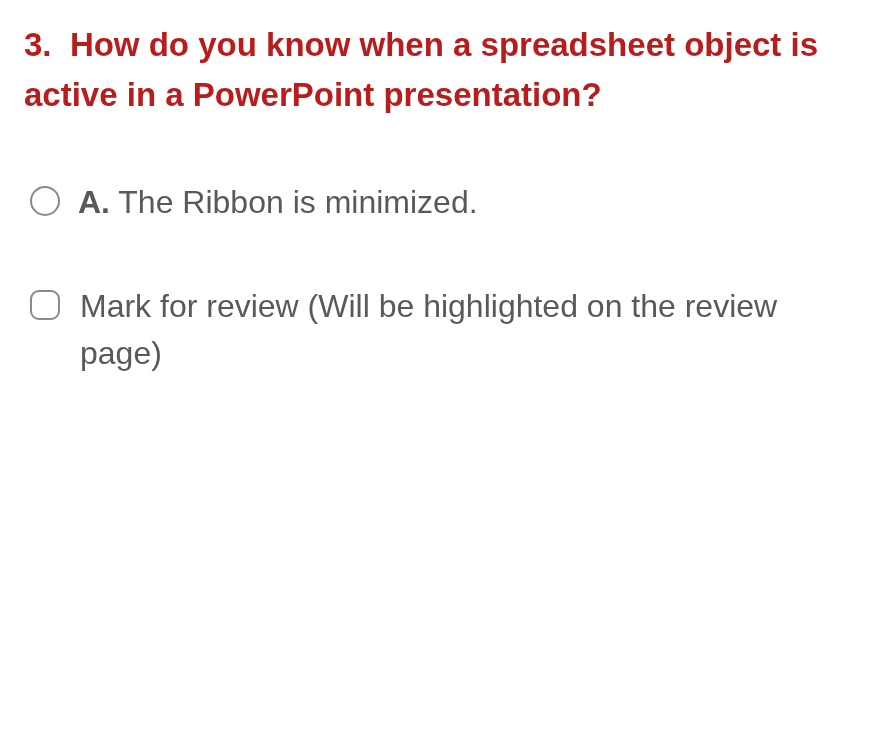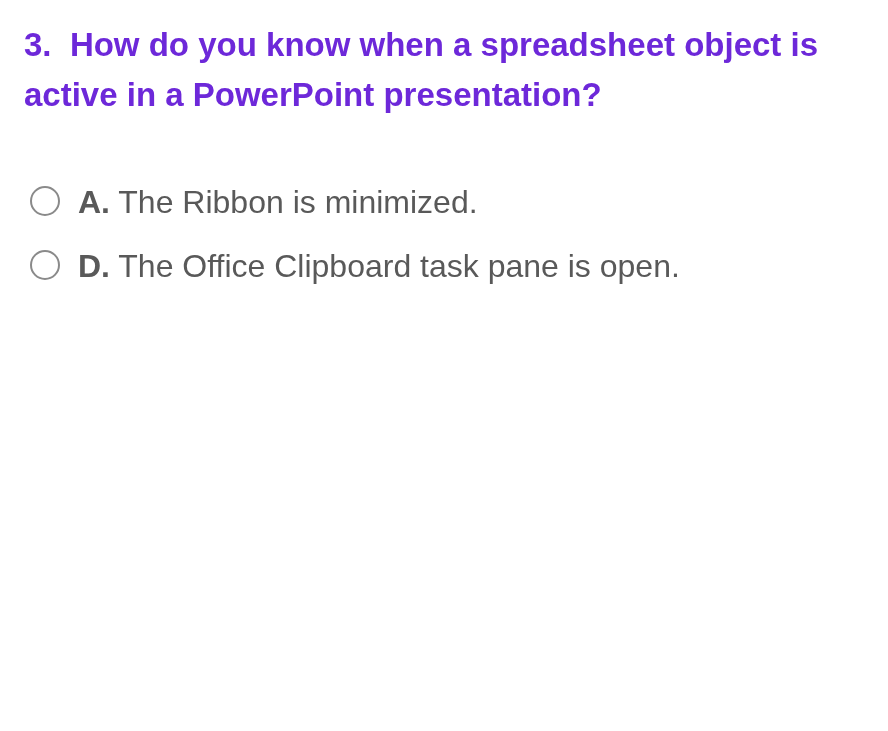--- a/index.html
+++ b/index.html
@@ -14,21 +14,21 @@
     height: 731px;
     overflow: hidden;
   }
   .question-block {
     color: #595959;
   }
   .question-text {
     font-size: 33px;
     font-weight: 700;
     line-height: 1.5;
-    color: #6d28d9;
+    color: #b91c1c;
     margin-bottom: 60px;
   }
   .q-number {
     display: inline;
   }
   .options {
     padding-left: 6px;
   }
   .option {
     display: block;
@@ -100,26 +100,21 @@
         <div class="radio"></div>
         <div class="option-text-wrap">
           <span class="opt-letter">A.</span>
           <span class="opt-label">The Ribbon is minimized.</span>
         </div>
       </div>
     </div>
 
 
 
-    <div class="option">
-      <div class="option-row">
-        <div class="radio"></div>
-        <div class="option-text-wrap">
-          <span class="opt-letter">D.</span>
-          <span class="opt-label">The Office Clipboard task pane is open.</span>
-        </div>
-      </div>
-    </div>
 
   </div>
 
+  <div class="mark-review">
+    <div class="checkbox"></div>
+    <div class="mark-text">Mark for review (Will be highlighted on the review page)</div>
+  </div>
 
 </div>
 
 </body></html>

